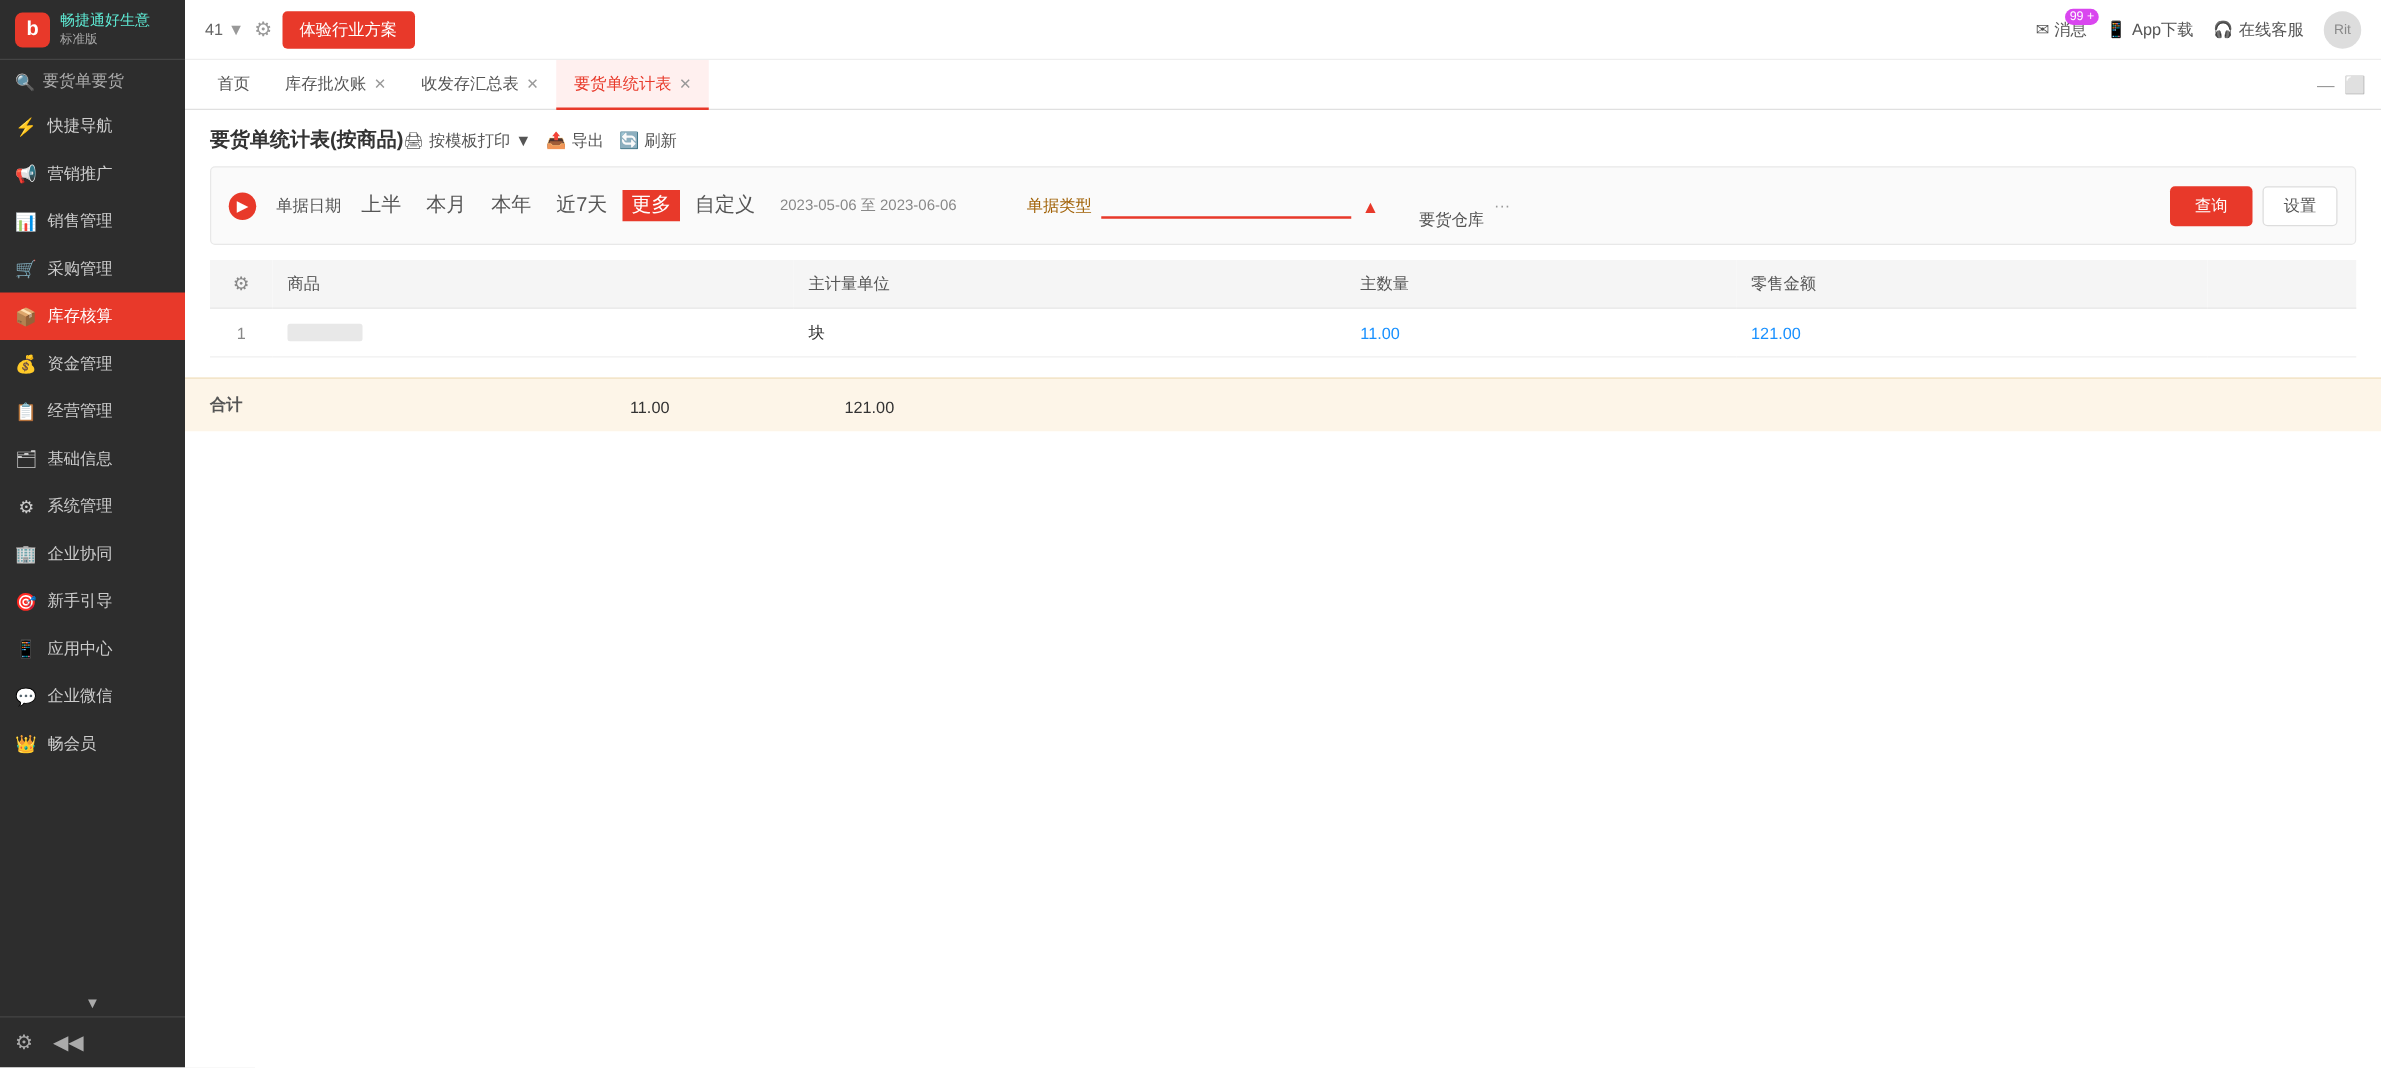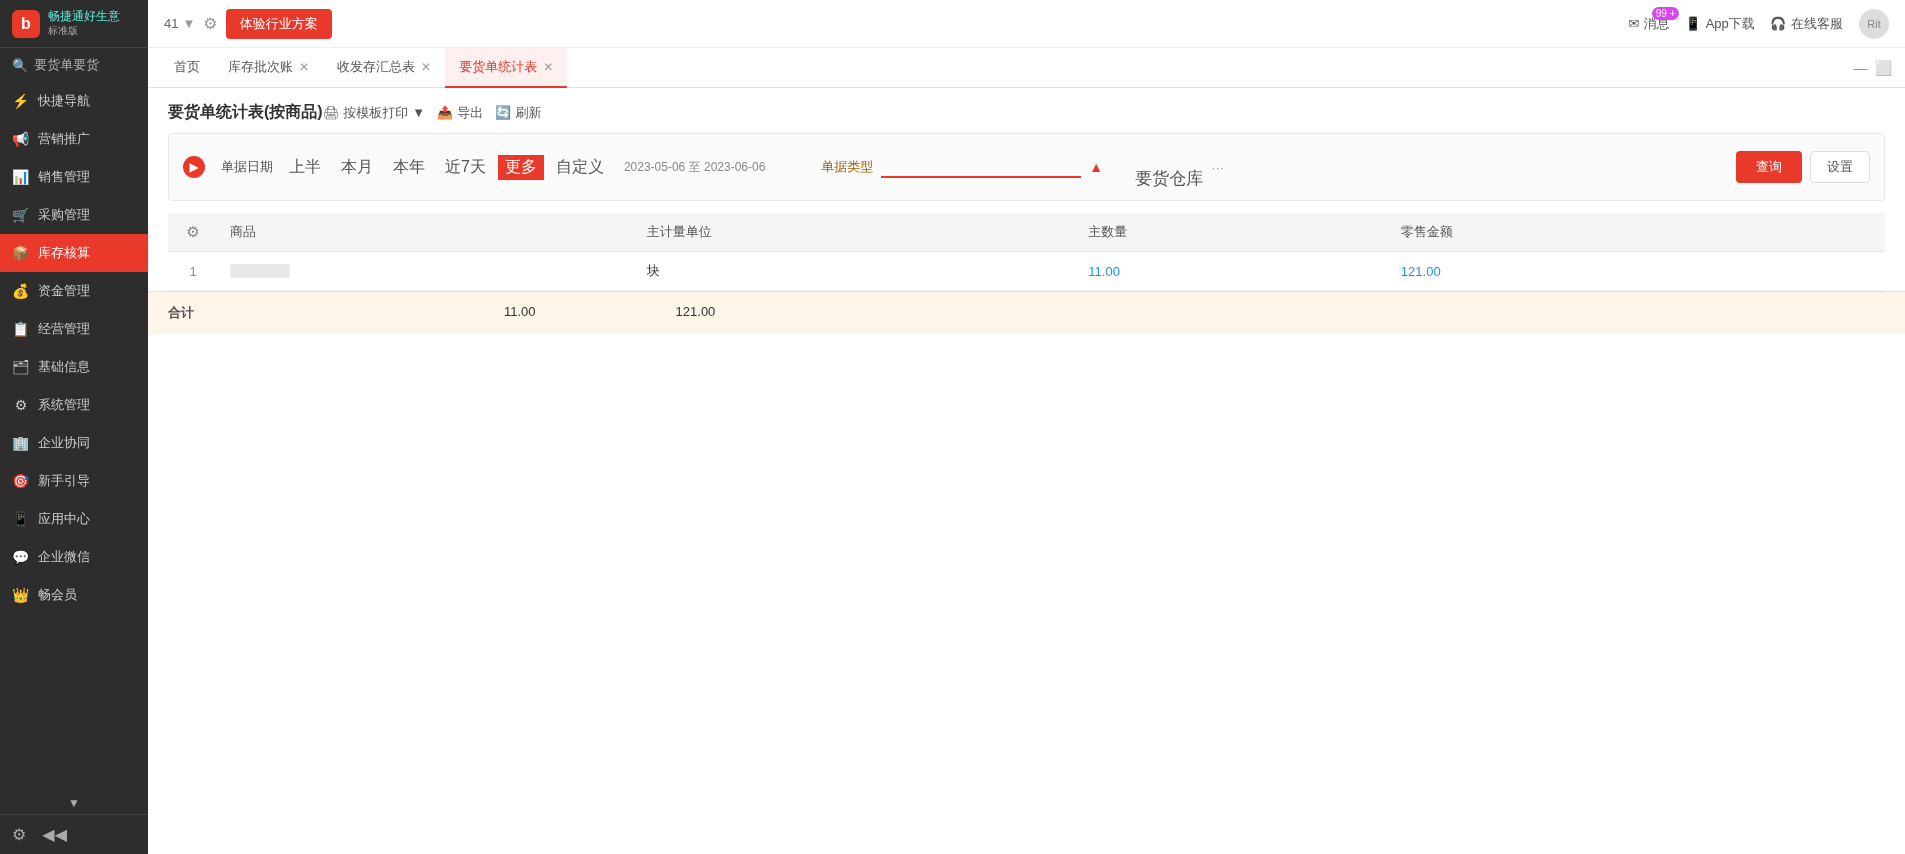--- a/index.html
+++ b/index.html
@@ -248,21 +248,21 @@
       outline: none;
       font-size: 13px;
       padding: 2px 6px;
       width: 200px;
       background: transparent;
       color: #333;
     }
     .filter-type-arrow { color: #e8392a; cursor: pointer; font-size: 14px; }
 
     .filter-warehouse-group { display: flex; align-items: center; gap: 8px; margin-left: 16px; }
-    .filter-warehouse-label { font-size: 17px; color: #555; margin-top: 23px; }
+    .filter-warehouse-label { font-size: 13px; color: #555; margin-top: 23px; }
     .filter-warehouse-dots { color: #999; cursor: pointer; }
 
     .filter-actions { margin-left: auto; display: flex; gap: 8px; }
     .btn-search {
       background: #e8392a;
       color: #fff;
       border: none;
       padding: 6px 20px;
       border-radius: 4px;
       font-size: 13px;
@@ -321,25 +321,26 @@
     td:first-child { text-align: center; color: #888; }
     .td-product { display: flex; align-items: center; gap: 6px; }
     .product-placeholder { width: 60px; height: 14px; background: #e8e8e8; border-radius: 2px; }
     td.link { color: #1890ff; cursor: pointer; }
 
     
     .table-footer {
       background: #fdf5e8;
       padding: 12px 20px;
       display: flex;
-      align-items: flex-start;
+      align-items: flex-end;
       gap: 80px;
       border-top: 1px solid #f0e0c0;
       position: sticky;
       bottom: 0;
+      margin-top: 16px;
     }
     .footer-label { font-size: 13px; color: #555; font-weight: bold; }
     .footer-value { font-size: 13px; color: #333; margin-left: 40px; }
 
     
     .th-settings { cursor: pointer; color: #888; font-size: 15px; }
   </style>
 </head>
 <body>
 

